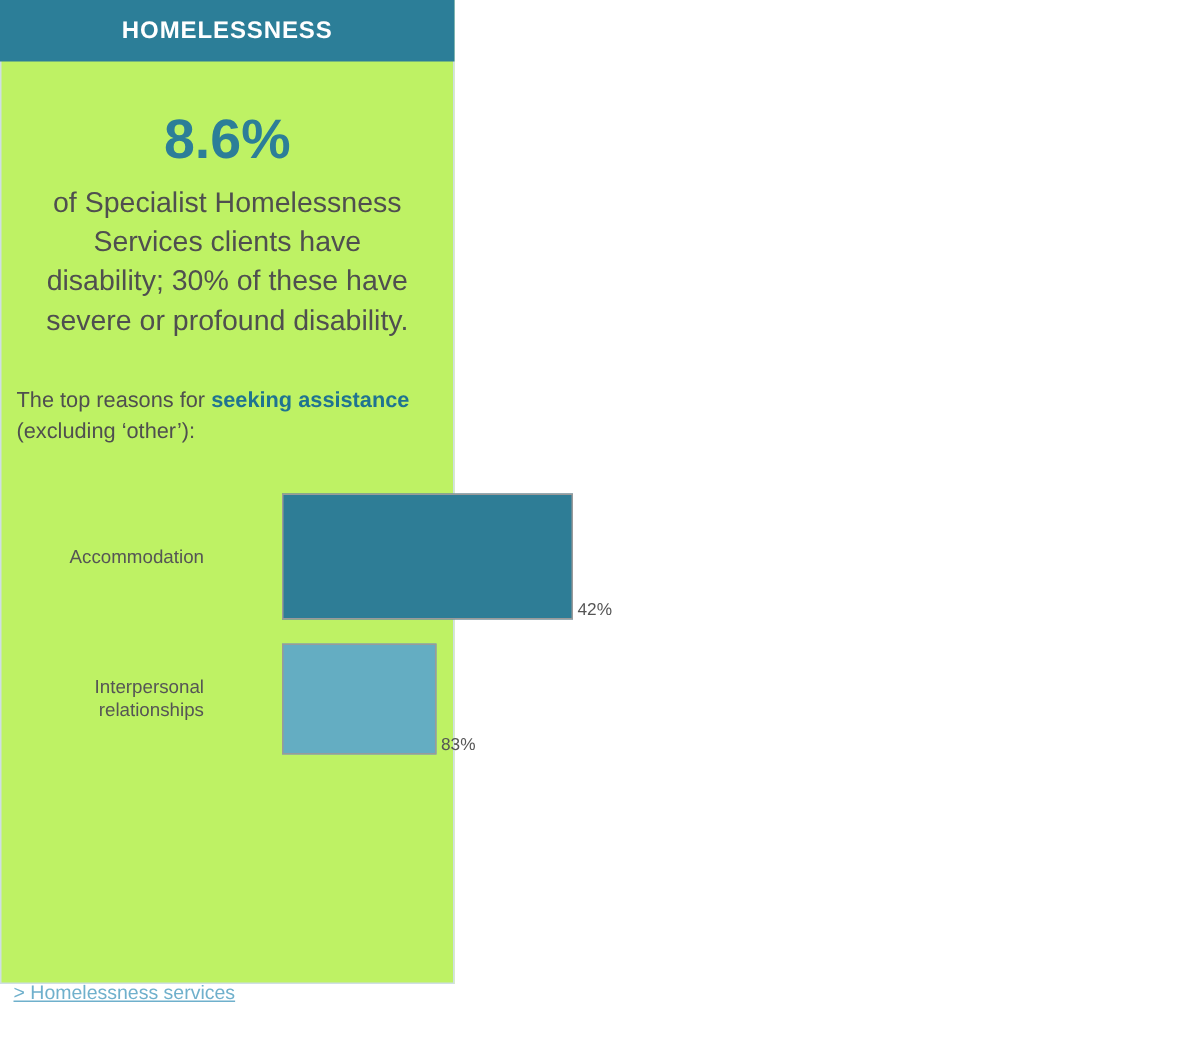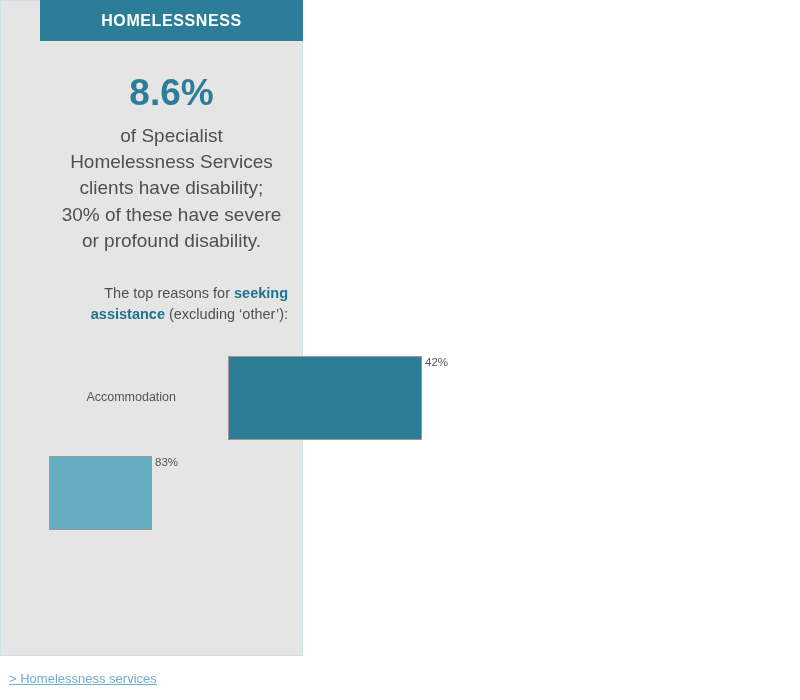--- a/index.html
+++ b/index.html
@@ -20,22 +20,21 @@
 
   
   .card {
     position: absolute;
     left: 0px;
     top: 0px;
     width: 303px;
     height: 656px;
     box-sizing: border-box;
     border: 1px solid #cfdfe4;
-    background: #e5e5e5;
-    padding-left: 40px;
+    background: #bef264;
   }
 
   .card-header {
     height: 41px;
     background: #2c7e98;
     display: flex;
     align-items: center;
     justify-content: center;
     margin: -1px -1px 0 -1px;
   }
@@ -72,21 +71,21 @@
     margin: 12px 12px 0 12px;
     font-family: "Liberation Sans", sans-serif;
   }
 
   
   .chart-intro {
     color: #4f4f4f;
     font-size: 14.5px;
     line-height: 1.45;
     margin: 29px 6px 16px 2px;
-    text-align: right;
+    text-align: left;
     font-family: "Liberation Sans", sans-serif;
   }
 
   .chart-intro .em {
     color: #1f7391;
     font-weight: bold;
   }
 
   
   .chart {
@@ -108,42 +107,42 @@
     padding-right: 4px;
     box-sizing: border-box;
     color: #555555;
     font-size: 12.5px;
     line-height: 1.25;
     font-family: "Liberation Sans", sans-serif;
   }
 
   .bar-wrap {
     display: flex;
-    align-items: flex-start;
+    align-items: flex-end;
     flex: 1 1 auto;
   }
 
   .bar {
     box-sizing: border-box;
     border: 1px solid #9a9a9a;
   }
 
   .bar-value {
     color: #555555;
     font-size: 11.5px;
     padding-left: 3px;
     white-space: nowrap;
     font-family: "Liberation Sans", sans-serif;
   }
 
   
   .footer-link {
     position: absolute;
     left: 9px;
-    top: 671px;
+    top: 654px;
     font-size: 13px;
     color: #6fb0cc;
     text-decoration: underline;
     font-family: "Liberation Sans", sans-serif;
     cursor: pointer;
   }
 </style>
 </head>
 <body>
 
@@ -167,20 +166,21 @@
 
       <div class="chart" id="bar-chart">
           <div class="bar-row">
             <div class="bar-label">Accommodation</div>
             <div class="bar-wrap">
               <div class="bar" style="width: 194px; height: 84px; background: rgb(46, 125, 150);"></div>
               <span class="bar-value">42%</span>
             </div>
           </div>
           <div class="bar-row">
+            <div class="bar-label">Interpersonal relationships</div>
             <div class="bar-wrap">
               <div class="bar" style="width: 103px; height: 74px; background: rgb(100, 173, 194);"></div>
               <span class="bar-value">83%</span>
             </div>
           </div>
         </div>
 
     </div>
   </div>
 

